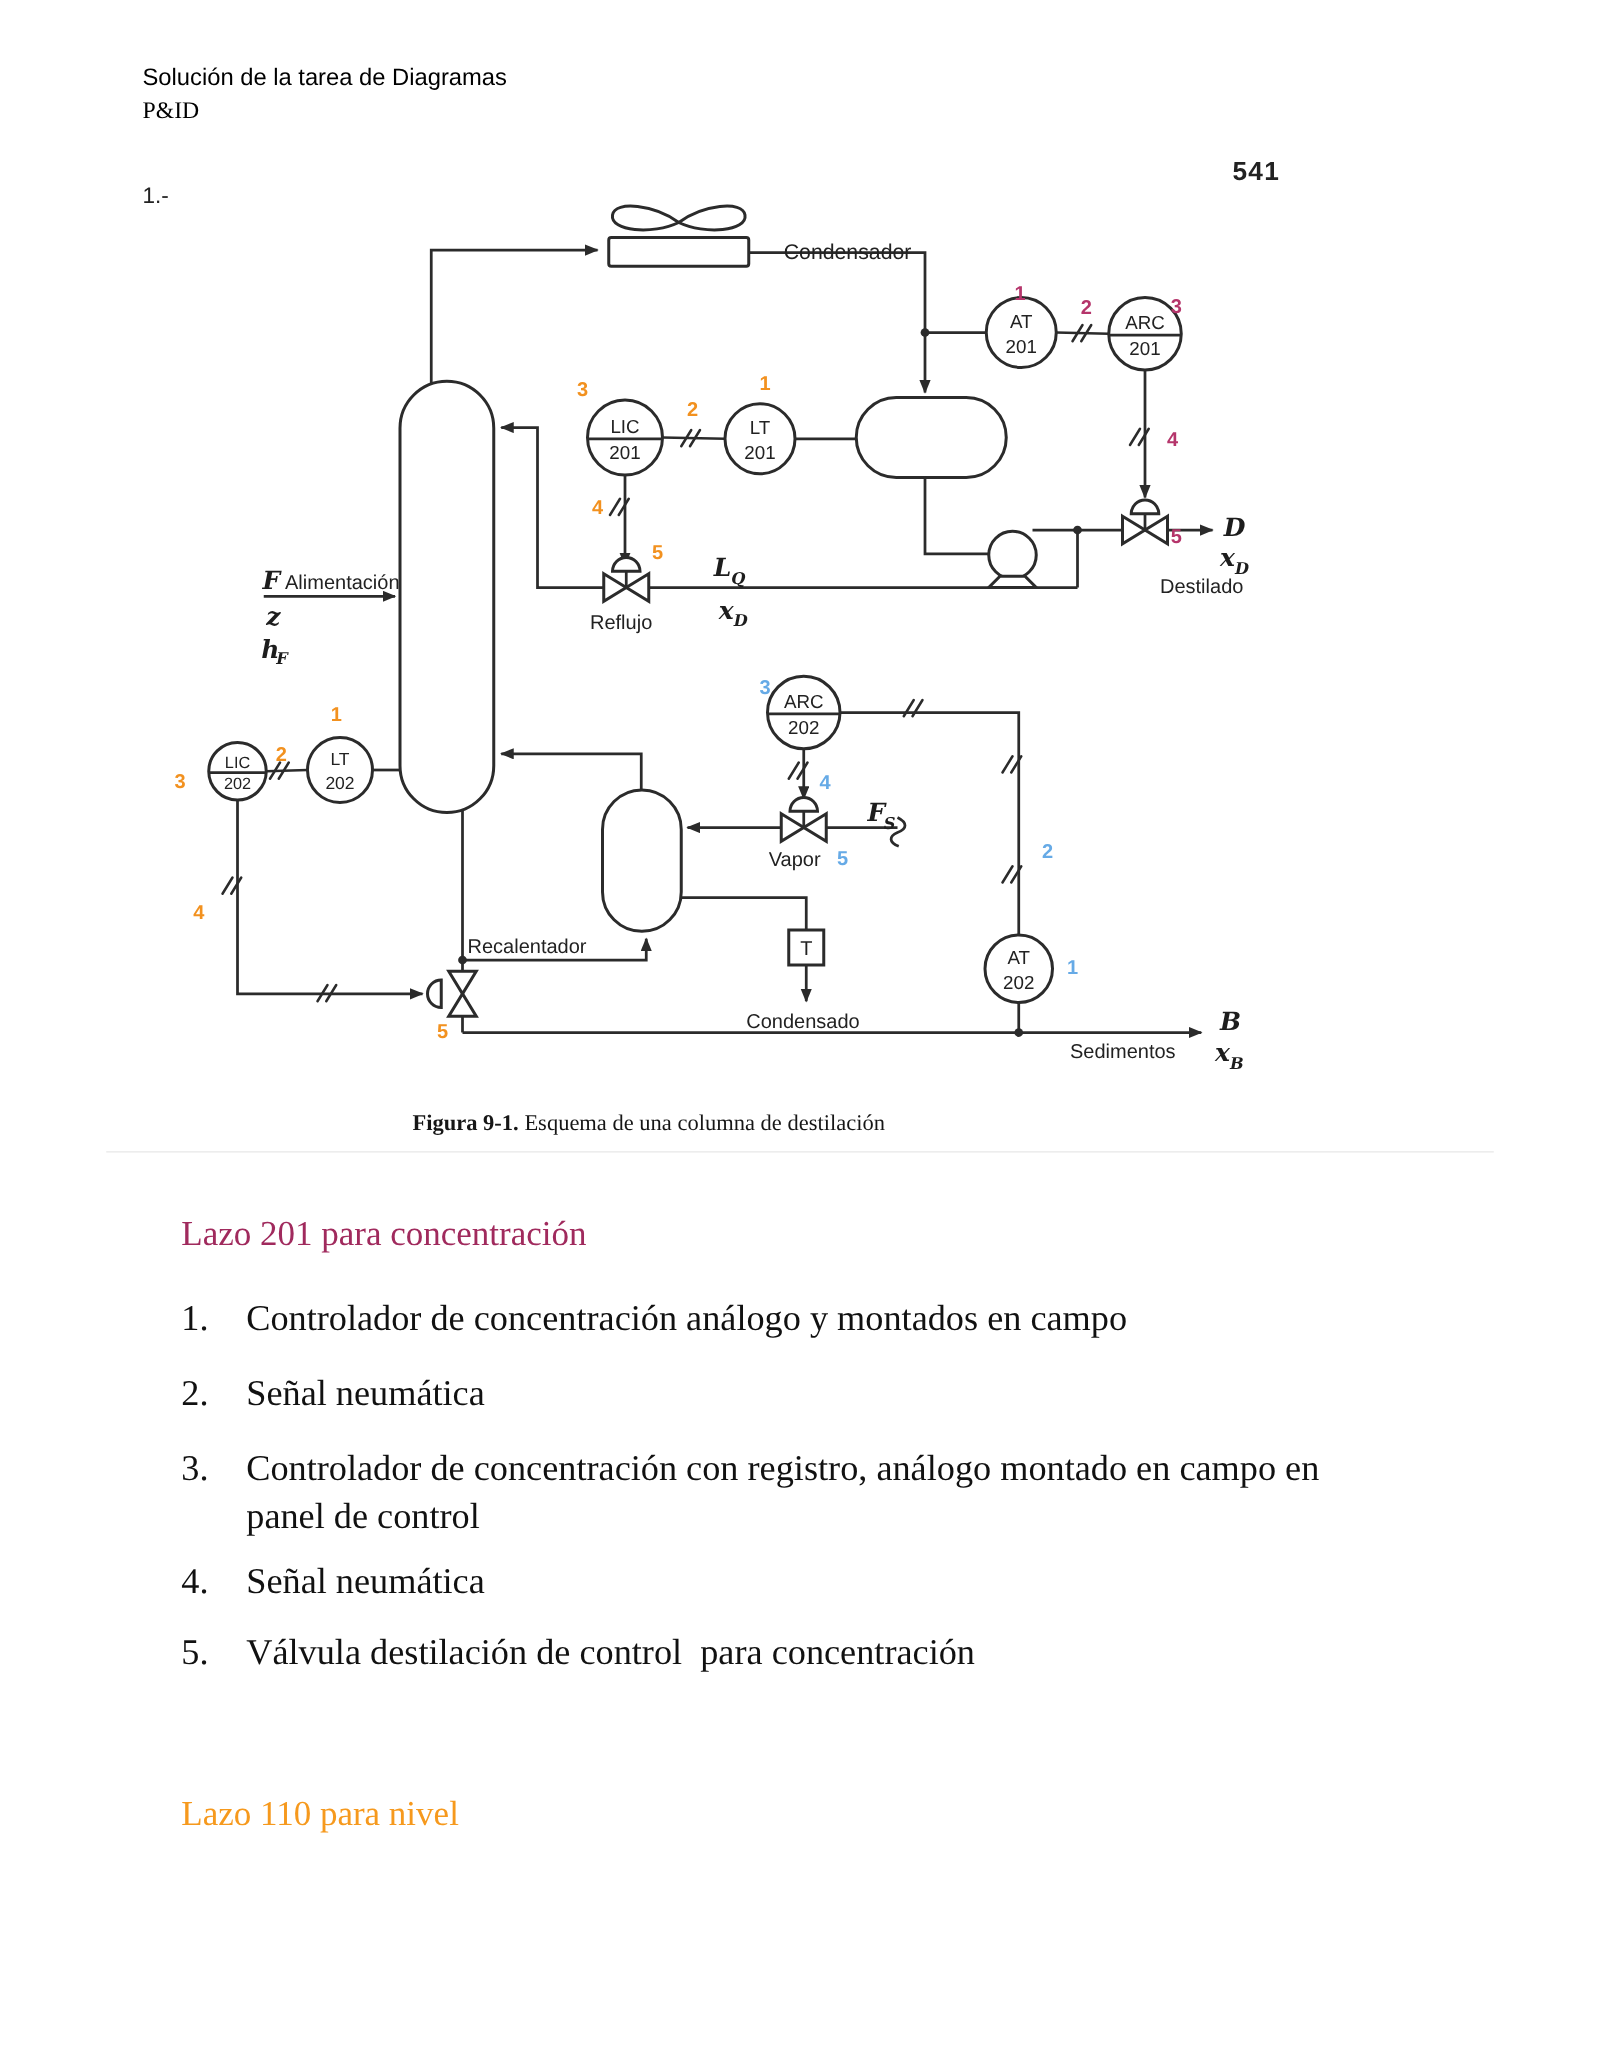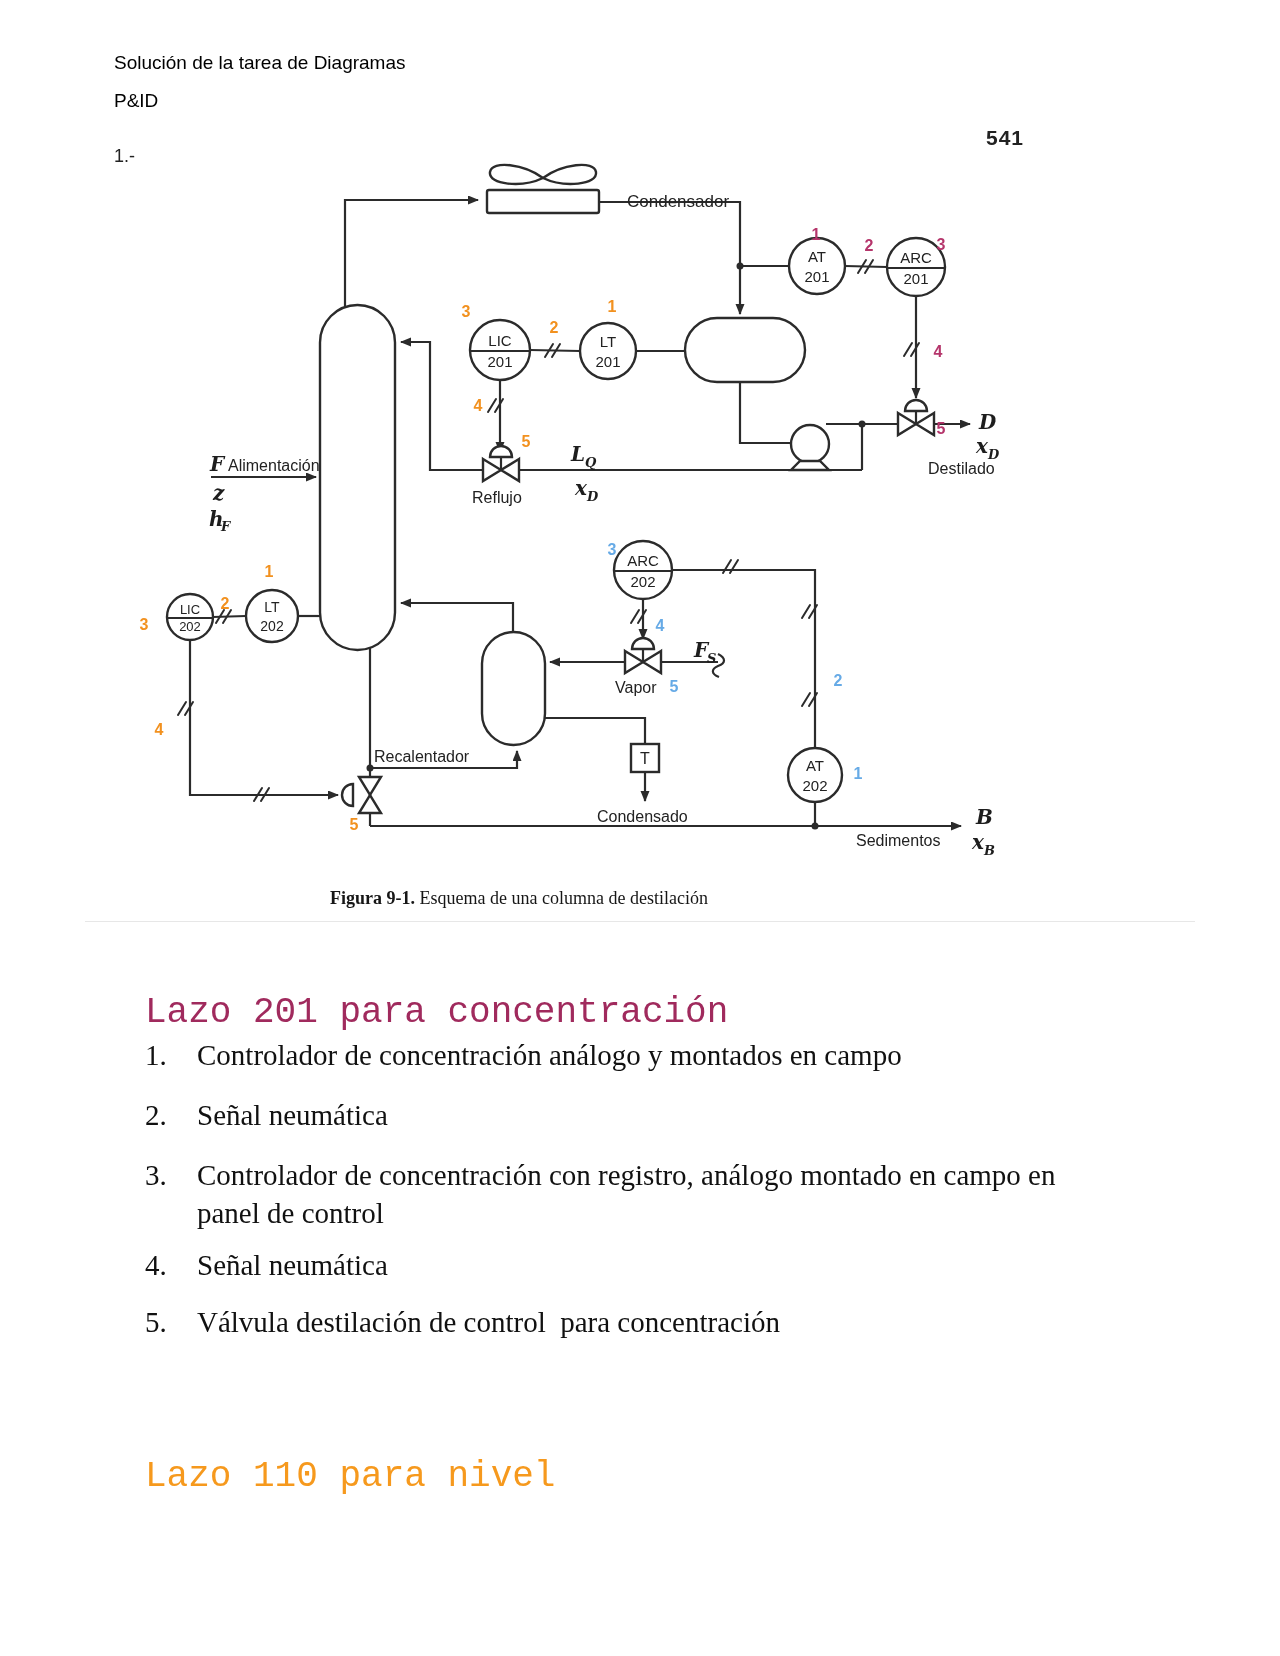--- a/index.html
+++ b/index.html
@@ -24,33 +24,33 @@
   .ms{font-family:"DejaVu Serif",serif;font-style:italic;font-weight:bold;font-size:13px;fill:#1d1d1d;}
   .an{font-family:"Liberation Sans",sans-serif;font-size:16px;font-weight:bold;text-anchor:middle;}
   .c-mag{fill:var(--loop201-concentracion,#b5356b);}
   .c-org{fill:var(--loop-nivel,#f2911f);}
   .c-blu{fill:var(--loop202-concentracion,#66aae6);}
   
   .caption{font-family:"Liberation Serif",serif;font-size:18px;color:#161616;}
   .caption b{font-weight:bold;}
   .scanline{position:absolute;left:85px;width:1110px;height:1px;background:#bbb;opacity:.35;}
   
-  .sect{font-family:Liberation Mono, monospace;font-size:36px;margin-top:20px;}
+  .sect{font-family:Liberation Serif, serif;font-size:28px;}
   .s1{color:var(--heading-201,#a02a5d);}
   .s2{color:var(--heading-202,#f6991d);}
   .li{position:absolute;left:145px;display:flex;font-family:"Liberation Serif",serif;
       font-size:29px;line-height:38px;color:#111;}
   .li .num{width:52px;flex:none;}
   .li .txt{width:900px;white-space:pre-wrap;}
 </style>
 </head>
 <body>
 
 <div class="abs hdr" style="left:114px;top:50px;">Solución de la tarea de Diagramas</div>
-<div class="abs hdr" style="left:114px;top:88px;">P&amp;ID</div>
+<div class="abs hdr" style="left:114px;top:76px;font-family:Liberation Serif, serif;">P&amp;ID</div>
 <div class="abs pgnum" style="left:986px;top:126px;">541</div>
 <div class="abs itemno" style="left:114px;top:146px;">1.-</div>
 
 <svg id="pid" width="1280" height="940" viewBox="0 0 1280 940">
   <defs>
     <marker id="arr" markerWidth="12" markerHeight="10" refX="10" refY="4.5" orient="auto" markerUnits="userSpaceOnUse">
       <path d="M0,0 L11,4.5 L0,9 Z" fill="#2b2b2b"></path>
     </marker>
     <g id="sl" stroke="#2b2b2b" stroke-width="2" stroke-linecap="round" fill="none">
       <path d="M-4,6 L4,-7 M3,6 L11,-7"></path>

